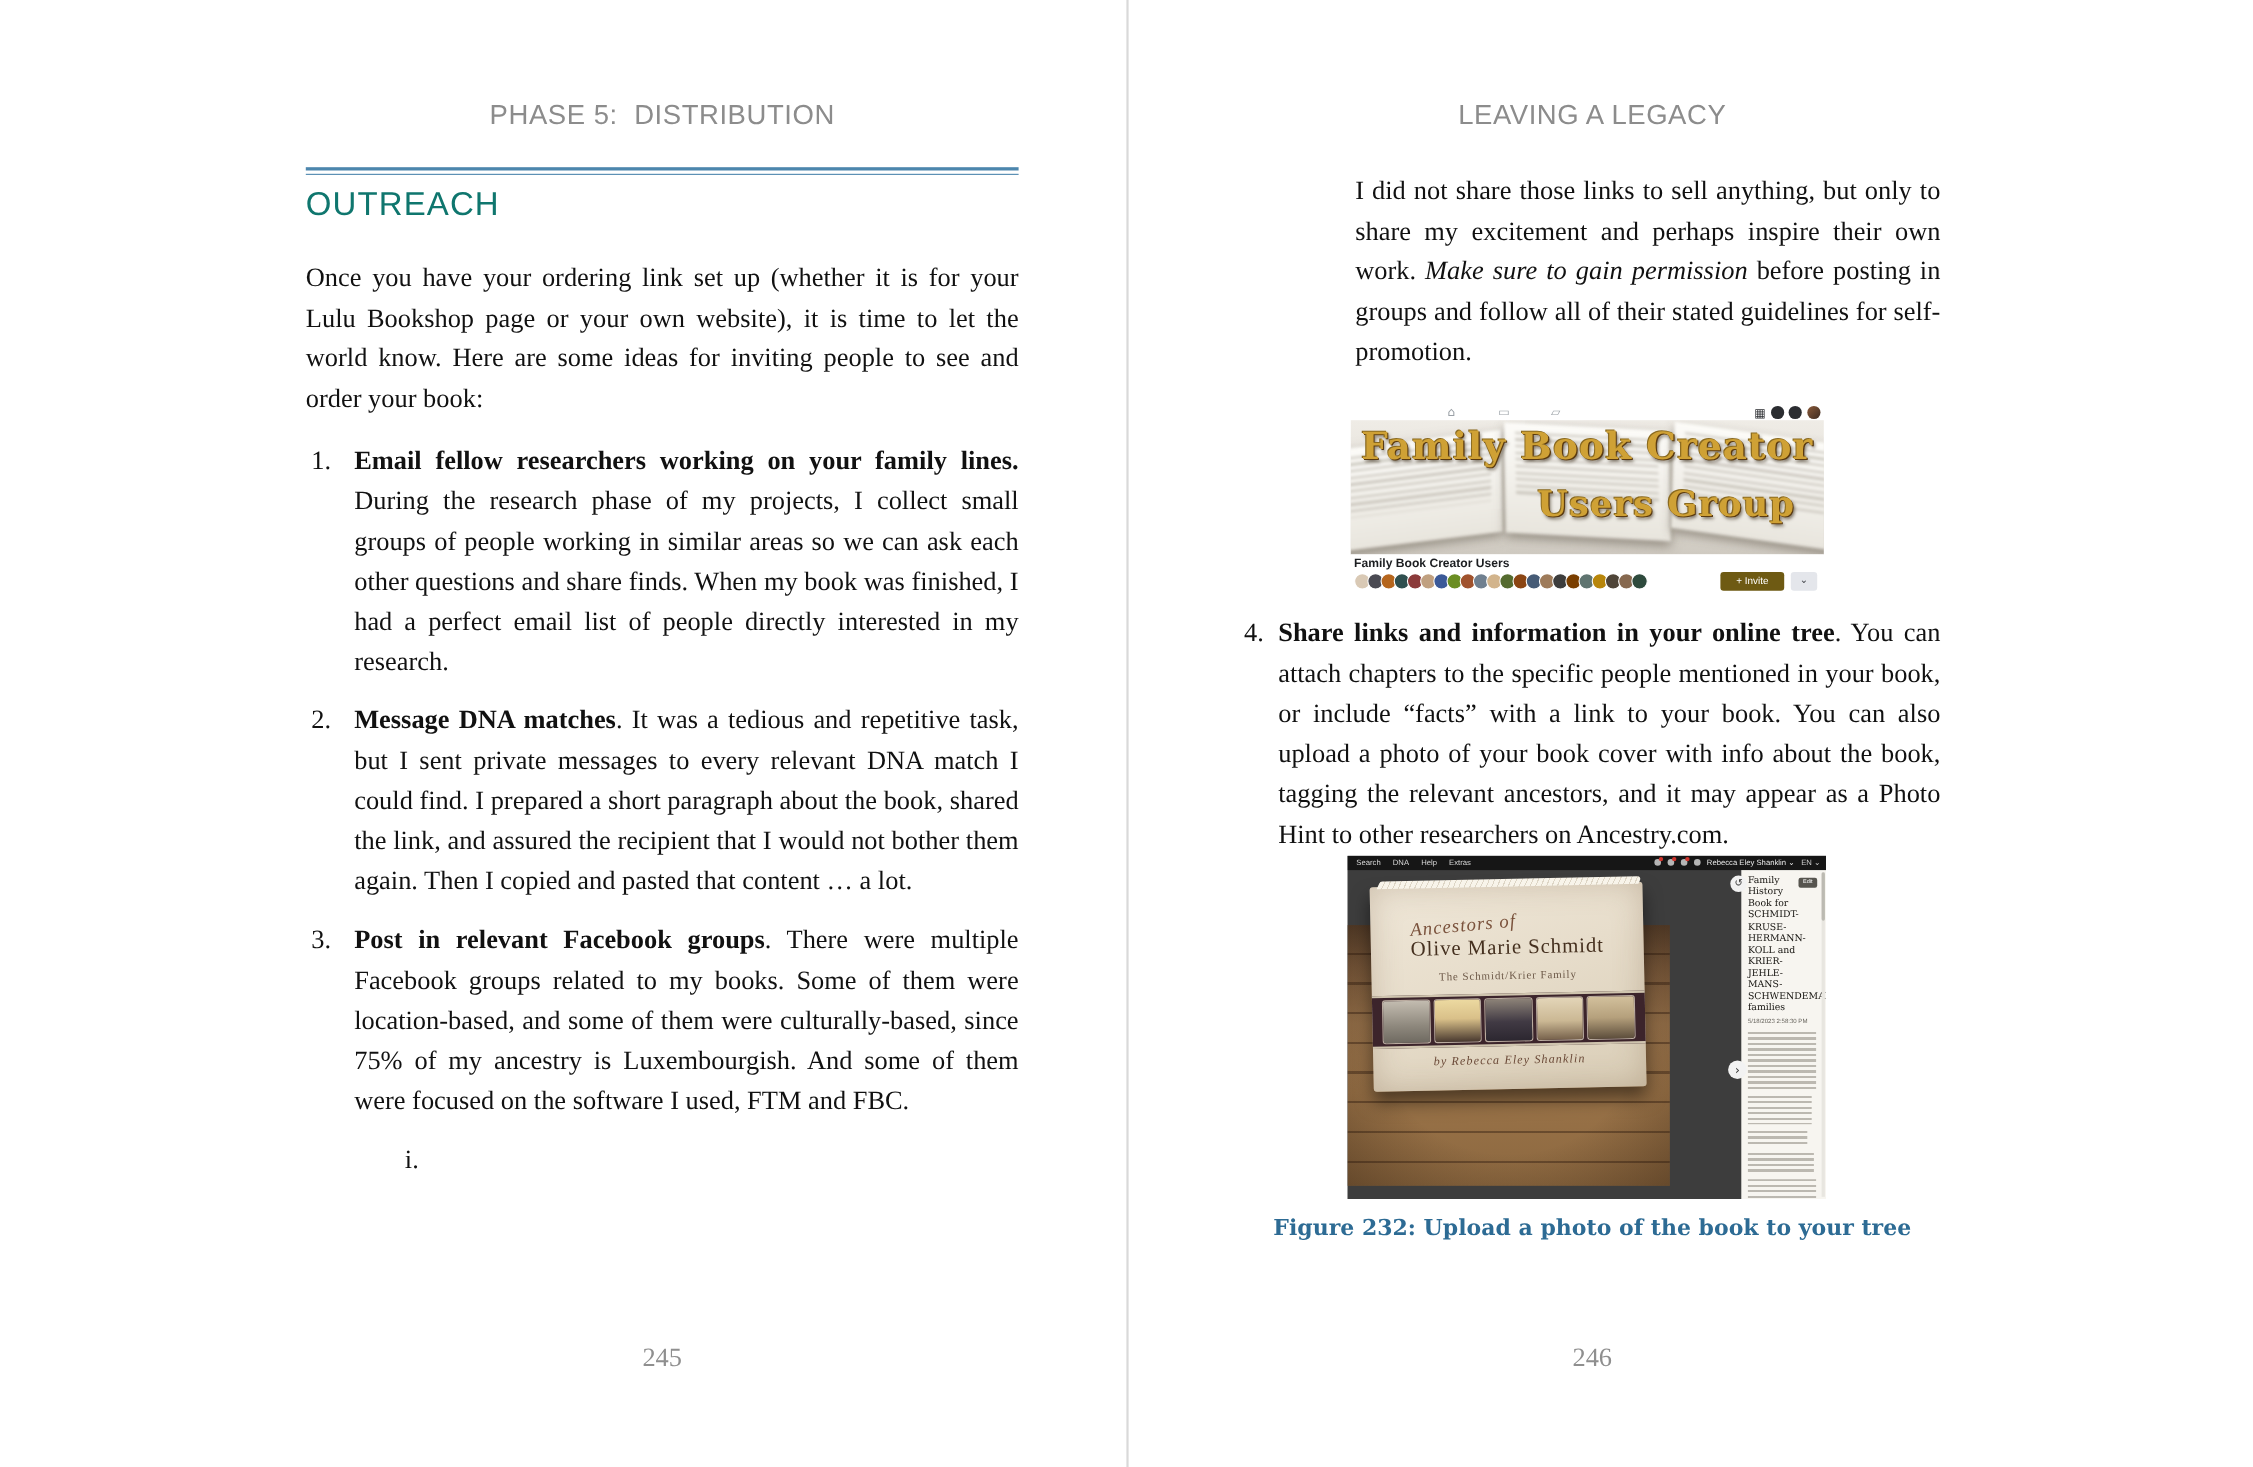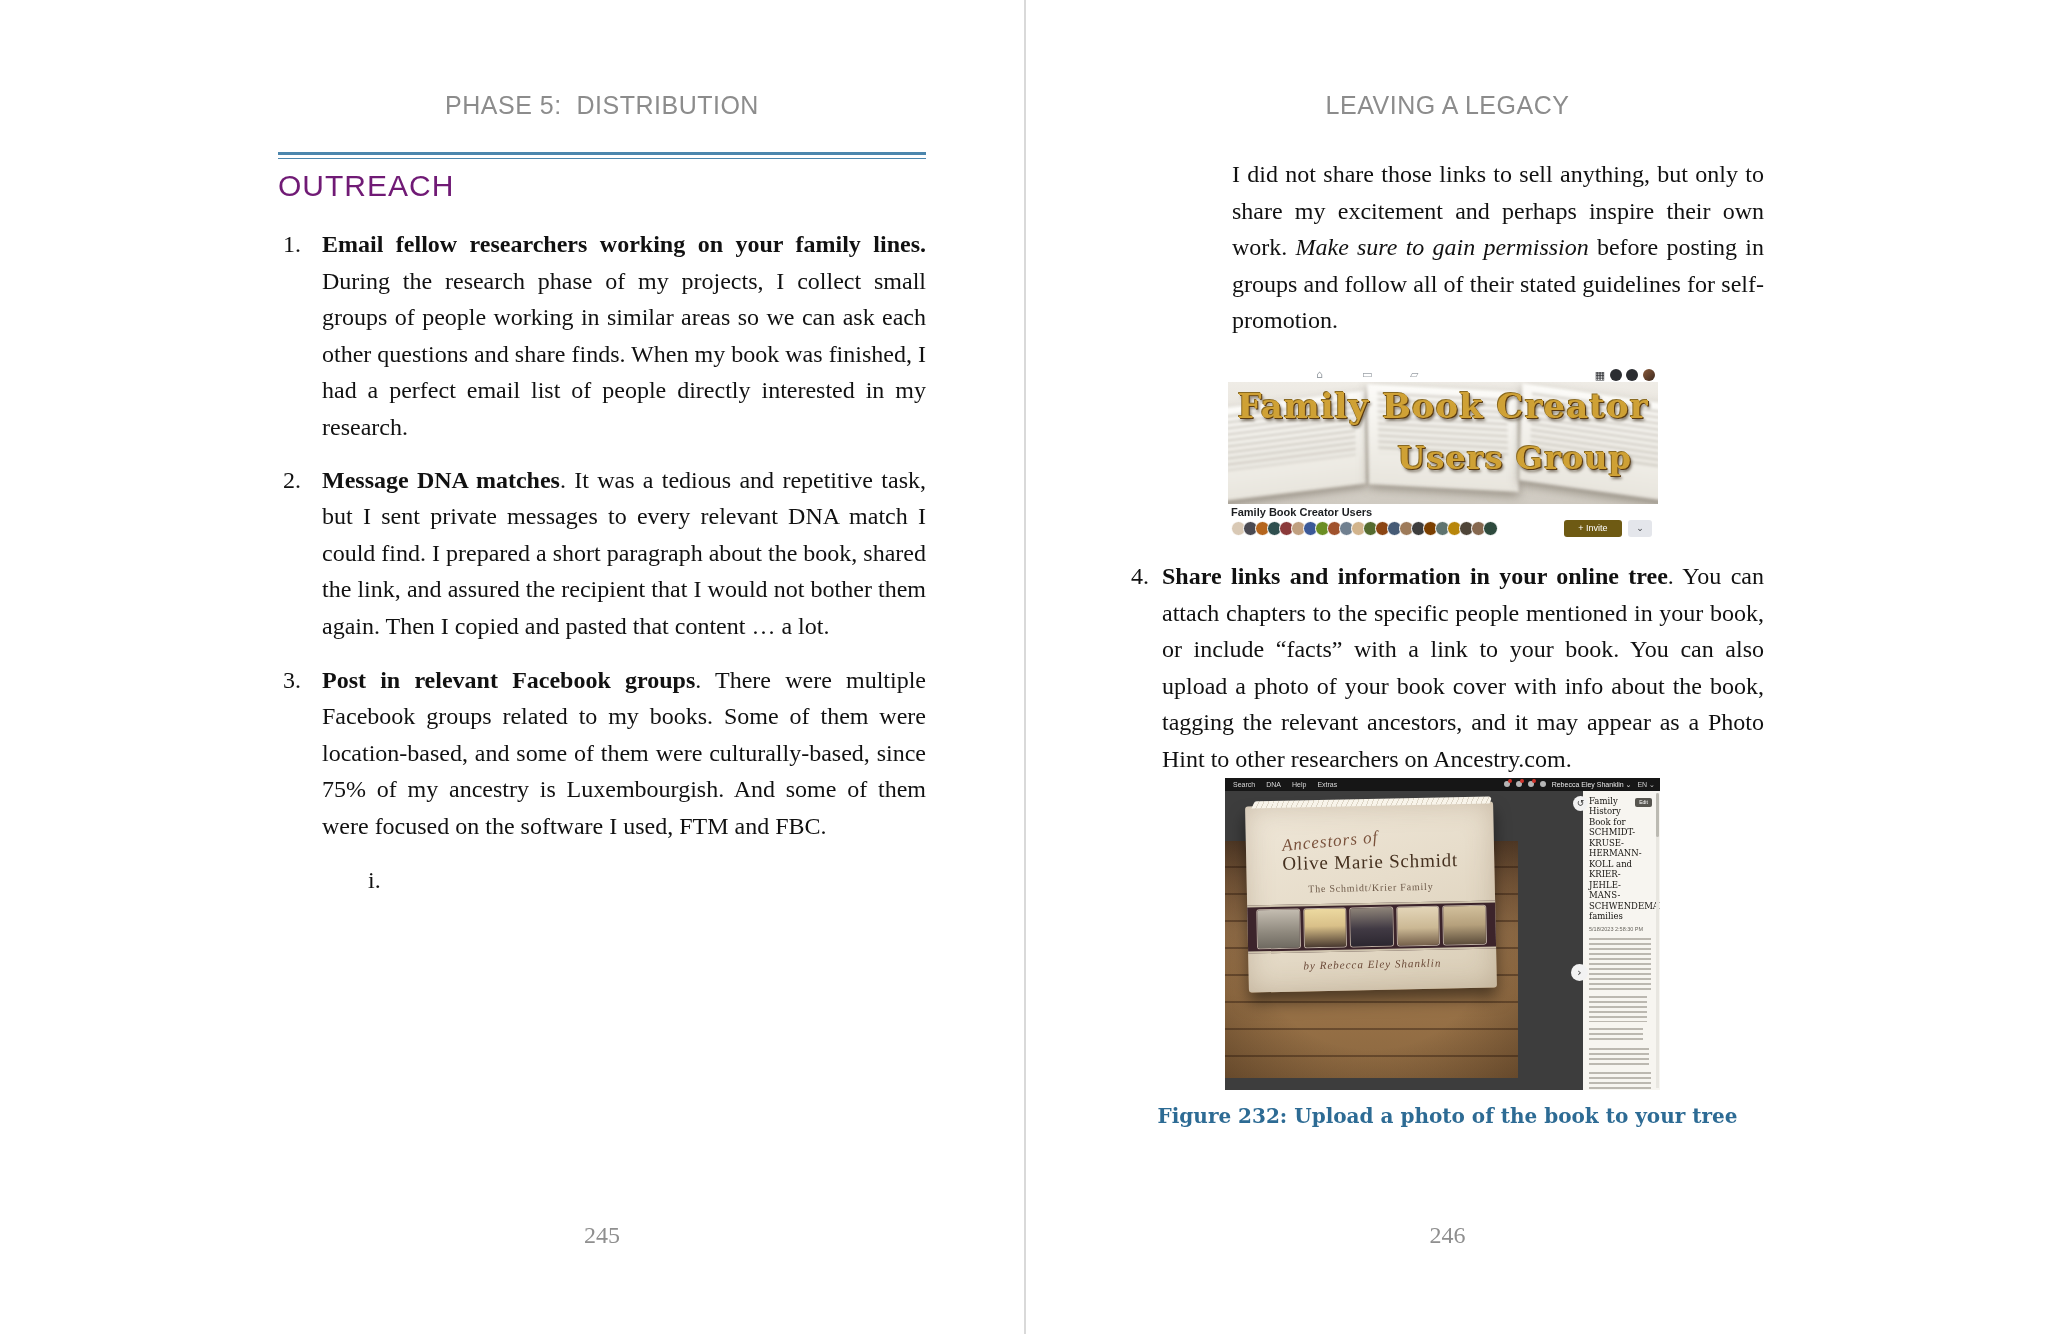--- a/index.html
+++ b/index.html
@@ -12,21 +12,21 @@
             letter-spacing:.5px;text-align:center;white-space:pre;line-height:30px;}
   .body-text{font-size:24px;line-height:36.6px;text-align:justify;color:#111;}
   .body-text i{font-style:italic;}
   .pgnum{position:absolute;font-size:24px;color:#8f8f8f;text-align:center;}
 
   
   #left-page{position:absolute;left:278px;top:0;width:648px;height:1334px;}
   #lp-head{margin-top:90px;}
   #lp-rule{margin-top:32px;height:3px;border-top:3px solid #4c86ad;border-bottom:1px solid #4c86ad;}
   #lp-section{margin-top:7px;font-family:"Liberation Sans",sans-serif;font-size:30px;line-height:40px;
-              color:#701a75;letter-spacing:1px;font-weight:normal;}
+              color:#0f766e;letter-spacing:1px;font-weight:normal;}
   #lp-intro{margin-top:29px;}
   .num-item{position:relative;padding-left:44px;}
   .num-item .num{position:absolute;left:5px;top:0;}
   #lp-item1{margin-top:20px;}
   #lp-item2{margin-top:16px;}
   #lp-item3{margin-top:17px;}
   #lp-sub{margin-top:17px;margin-left:90px;position:relative;padding-left:31px;width:527px;box-sizing:border-box;}
   #lp-sub .num{position:absolute;left:0;top:0;}
   #lp-num{left:0;top:1222px;width:648px;}
 
@@ -126,20 +126,21 @@
 
 <div id="stage">
 
   <div class="page-divider"></div>
 
   <div id="left-page">
     <div id="lp-head" class="run-head">PHASE 5:  DISTRIBUTION</div>
     <div id="lp-rule"></div>
     <div id="lp-section">OUTREACH</div>
 
+    <div id="lp-intro" class="body-text">Once you have your ordering link set up (whether it is for your Lulu Bookshop page or your own website), it is time to let the world know. Here are some ideas for inviting people to see and order your book:</div>
 
     <div id="lp-item1" class="body-text num-item">
       <span class="num">1.</span>
       <span><b>Email fellow researchers working on your family lines.</b><span> During the research phase of my projects, I collect small groups of people working in similar areas so we can ask each other questions and share finds. When my book was finished, I had a perfect email list of people directly interested in my research.</span></span>
     </div>
 
     <div id="lp-item2" class="body-text num-item">
       <span class="num">2.</span>
       <span><b>Message DNA matches</b><span>. It was a tedious and repetitive task, but I sent private messages to every relevant DNA match I could find. I prepared a short paragraph about the book, shared the link, and assured the recipient that I would not bother them again. Then I copied and pasted that content … a lot.</span></span>
     </div>

